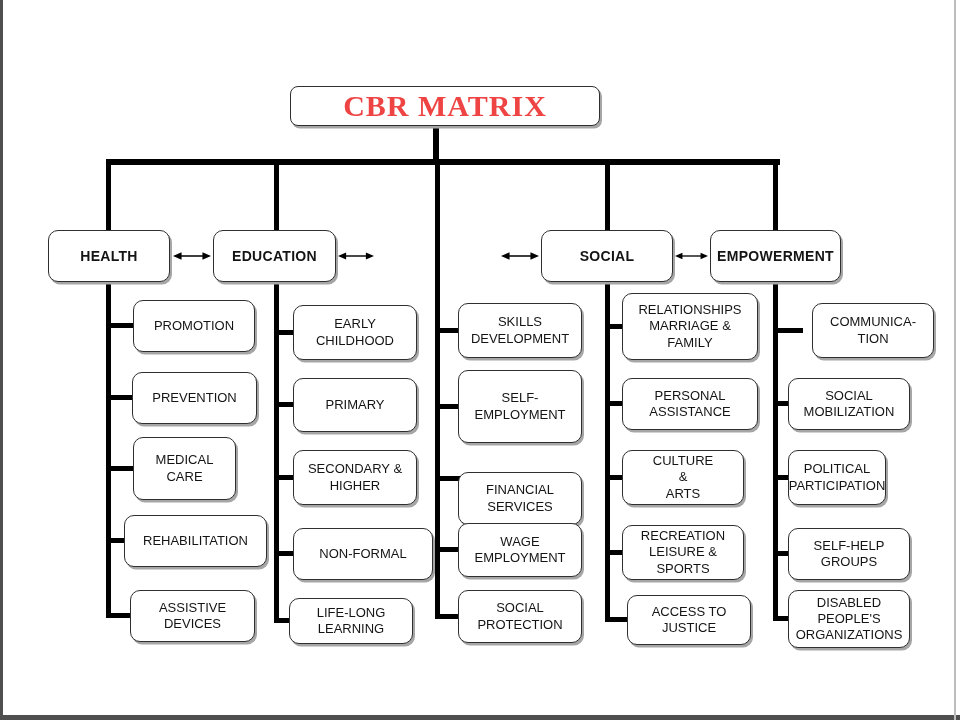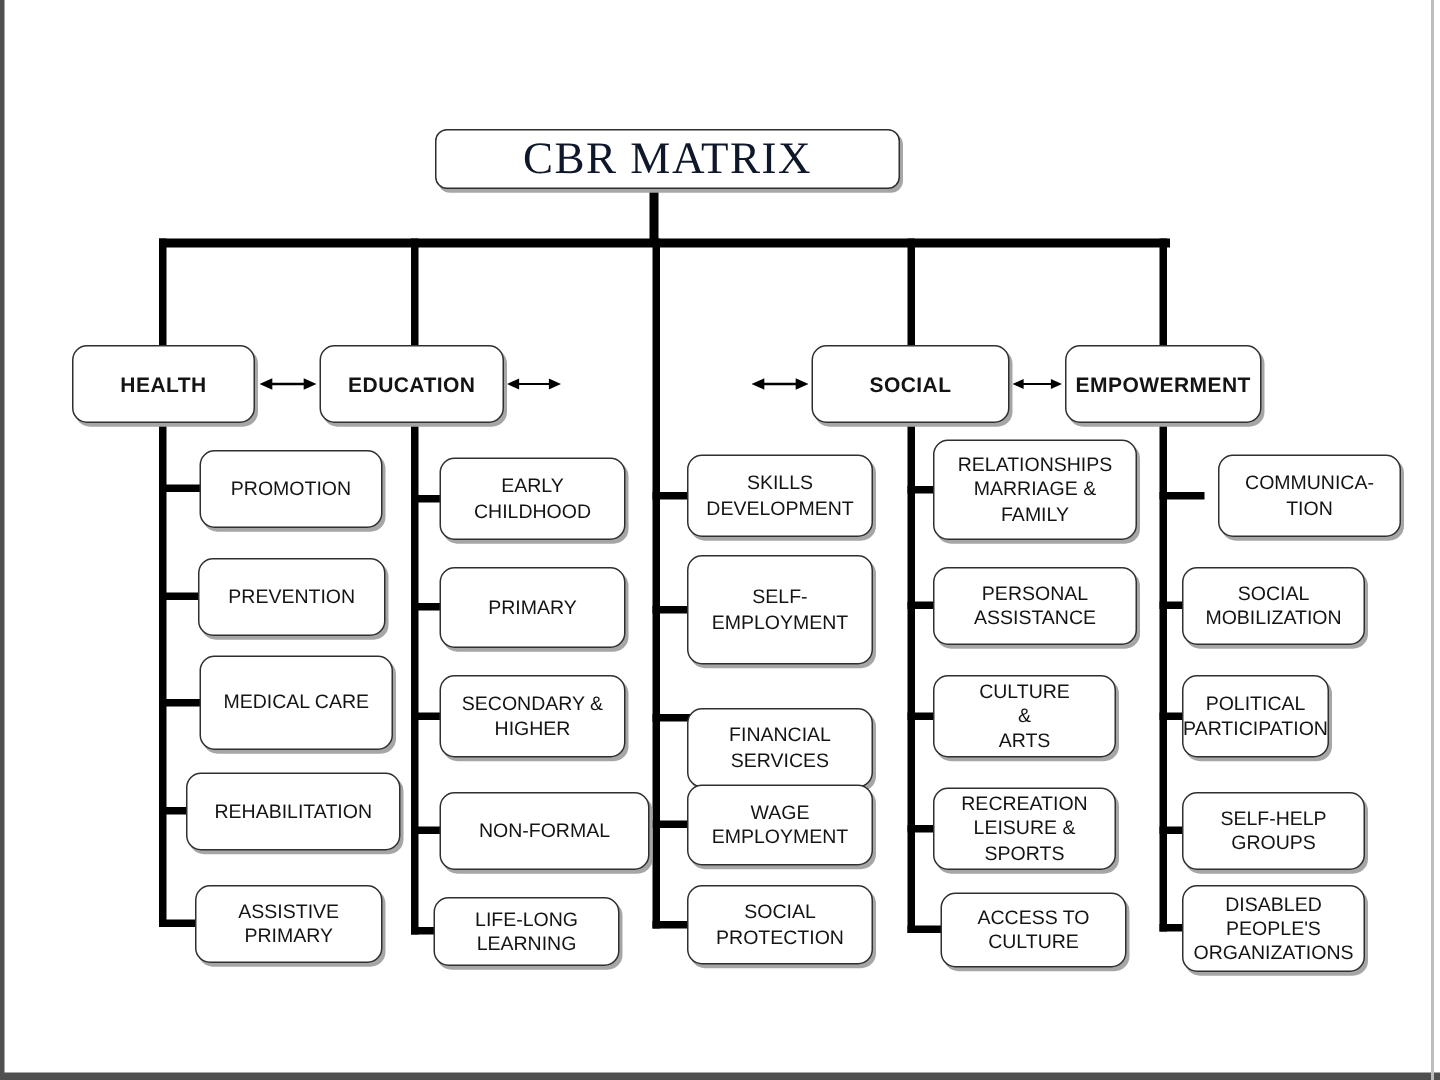--- a/index.html
+++ b/index.html
@@ -8,22 +8,22 @@
     overflow:hidden;font-family:"Liberation Sans",sans-serif;
   }
   .line{position:absolute;background:#000;}
   .box{
     position:absolute;background:#fff;border:1.5px solid #2f2f2f;border-radius:10px;
     display:flex;align-items:center;justify-content:center;text-align:center;
     white-space:pre-line;box-shadow:2px 2.5px 0 #a6a6a6;color:#141414;
     box-sizing:border-box;
   }
   .title-box{
-    font-family:"Liberation Serif",serif;font-weight:normal;font-size:30px;
-    letter-spacing:1px;border-radius:8px;color:#0f172a;
+    font-family:"Liberation Serif",serif;font-weight:bold;font-size:30px;
+    letter-spacing:1px;border-radius:8px;color:#ef4444;
   }
   .cat{font-weight:bold;font-size:14px;letter-spacing:.3px;line-height:1.2;}
   .item{font-weight:400;font-size:13px;line-height:1.25;padding:2px;}
   .arrow{position:absolute;}
   .edge{position:absolute;}
 </style>
 </head>
 <body>
 
 <div id="canvas">
@@ -90,24 +90,24 @@
       <polygon points="40,6 31,2 31,10" fill="#000"></polygon>
   </svg>
   <svg class="arrow" style="left:675px;top:250px;" width="33" height="12" viewBox="0 0 40 12">
     <line x1="4" y1="6" x2="36" y2="6" stroke="#000" stroke-width="1.6"></line>
     <polygon points="0,6 9,2 9,10" fill="#000"></polygon>
       <polygon points="40,6 31,2 31,10" fill="#000"></polygon>
   </svg>
 
   <div class="box item" style="left:133px;top:300px;width:122px;height:52px;">PROMOTION</div>
   <div class="box item" style="left:132px;top:372px;width:125px;height:52px;">PREVENTION</div>
-  <div class="box item" style="left:133px;top:437px;width:129px;height:63px;">MEDICAL CARE</div>
+  <div class="box item" style="left:133px;top:437px;width:103px;height:63px;">MEDICAL CARE</div>
   <div class="box item" style="left:124px;top:515px;width:143px;height:52px;">REHABILITATION</div>
   <div class="box item" style="left:130px;top:590px;width:125px;height:52px;">ASSISTIVE
-PRIMARY</div>
+DEVICES</div>
 
   <div class="box item" style="left:293px;top:378px;width:124px;height:54px;">PRIMARY</div>
   <div class="box item" style="left:293px;top:305px;width:124px;height:55px;">EARLY
 CHILDHOOD</div>
   <div class="box item" style="left:293px;top:450px;width:124px;height:55px;">SECONDARY &amp;
 HIGHER</div>
   <div class="box item" style="left:293px;top:528px;width:140px;height:52px;">NON-FORMAL</div>
   <div class="box item" style="left:289px;top:598px;width:124px;height:46px;">LIFE-LONG
 LEARNING</div>
 
@@ -127,21 +127,21 @@
 FAMILY</div>
   <div class="box item" style="left:622px;top:450px;width:122px;height:55px;">CULTURE
 &amp;
 ARTS</div>
   <div class="box item" style="left:622px;top:378px;width:136px;height:52px;">PERSONAL
 ASSISTANCE</div>
   <div class="box item" style="left:622px;top:525px;width:122px;height:55px;">RECREATION
 LEISURE &amp;
 SPORTS</div>
   <div class="box item" style="left:627px;top:595px;width:124px;height:50px;">ACCESS TO
-CULTURE</div>
+JUSTICE</div>
 
   <div class="box item" style="left:788px;top:303px;width:122px;height:55px;margin-left:24px;">COMMUNICA-
 TION</div>
   <div class="box item" style="left:788px;top:378px;width:122px;height:52px;">SOCIAL
 MOBILIZATION</div>
   <div class="box item" style="left:788px;top:450px;width:98px;height:55px;">POLITICAL
 PARTICIPATION</div>
   <div class="box item" style="left:788px;top:528px;width:122px;height:52px;">SELF-HELP
 GROUPS</div>
   <div class="box item" style="left:788px;top:590px;width:122px;height:58px;">DISABLED

